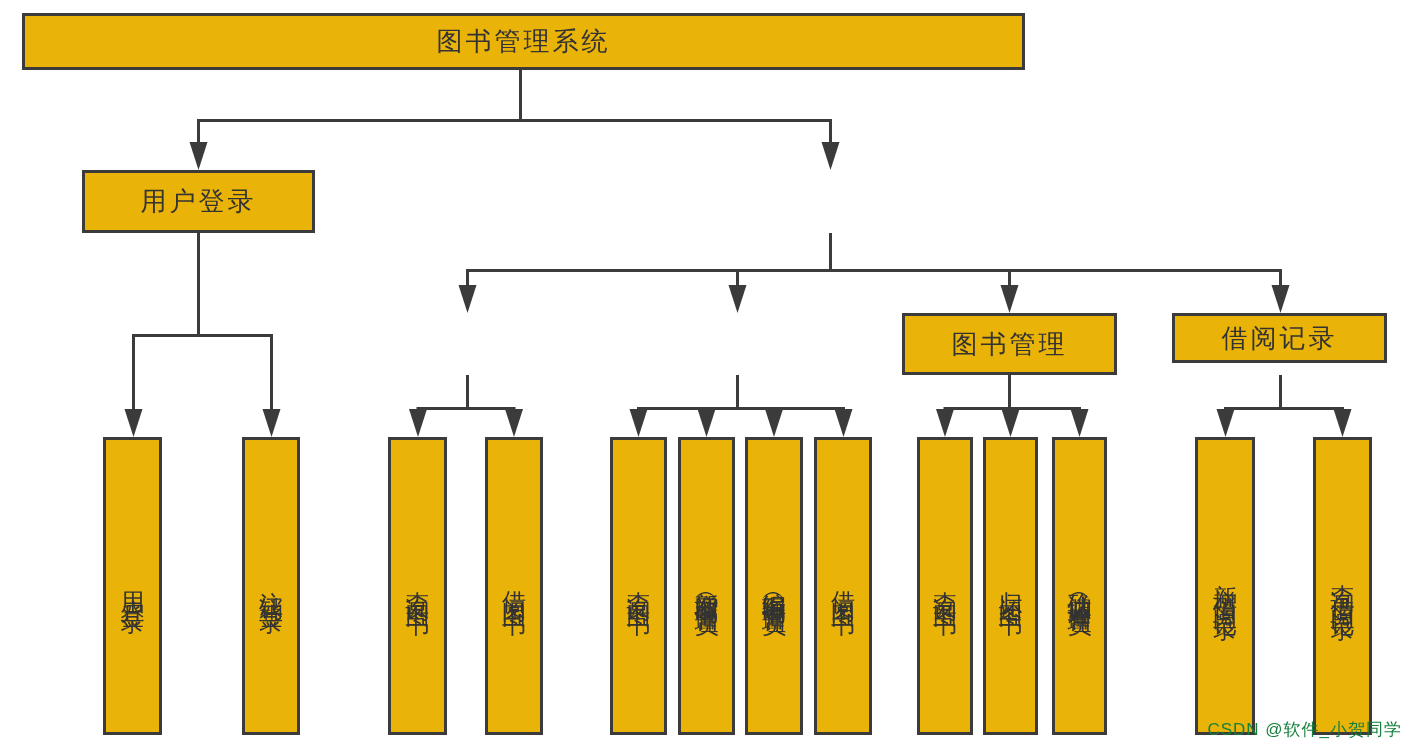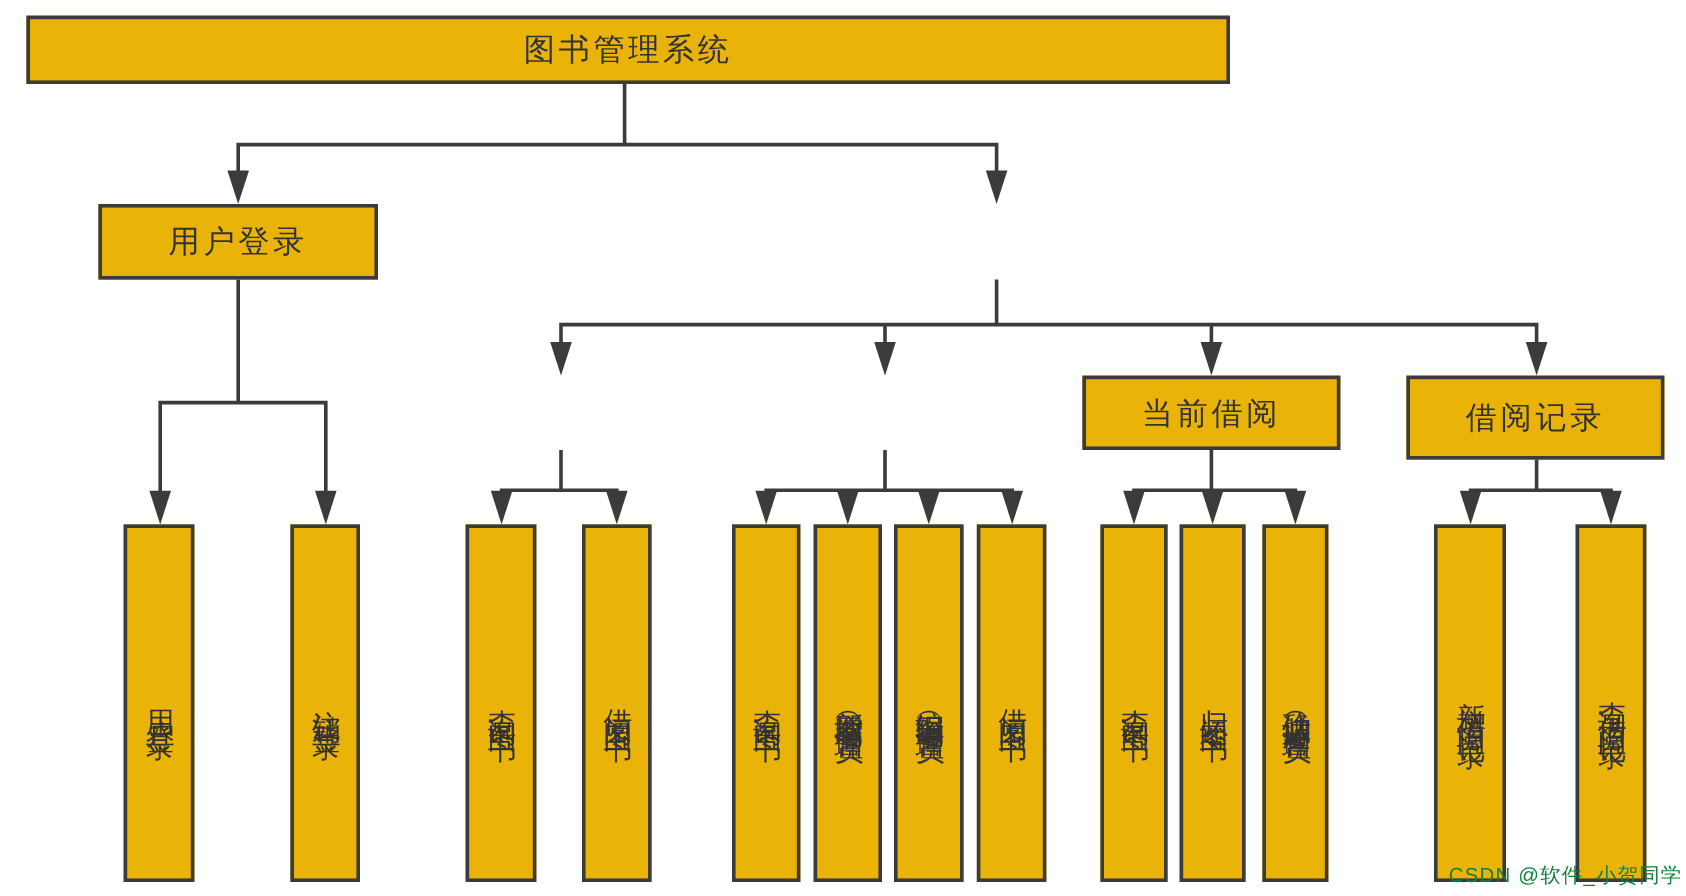--- a/index.html
+++ b/index.html
@@ -105,23 +105,23 @@
 
   <div class="node h" style="left:22px; top:13px; width:1003px; height:57px;">
     <span>图书管理系统</span>
   </div>
 
   <div class="node h" style="left:82px; top:170px; width:233px; height:63px;">
     <span>用户登录</span>
   </div>
 
   <div class="node h" style="left:902px; top:313px; width:215px; height:62px;">
-    <span>当前借阅</span>
+    <span>图书管理</span>
   </div>
-  <div class="node h" style="left:1172px; top:313px; width:215px; height:70px;">
+  <div class="node h" style="left:1172px; top:313px; width:215px; height:50px;">
     <span>借阅记录</span>
   </div>
 
   <div class="node v" style="left:103px; top:437px; width:59px; height:298px;">
     <span>用户登录</span>
   </div>
   <div class="node v" style="left:242px; top:437px; width:58px; height:298px;">
     <span>注销登录</span>
   </div>
 

